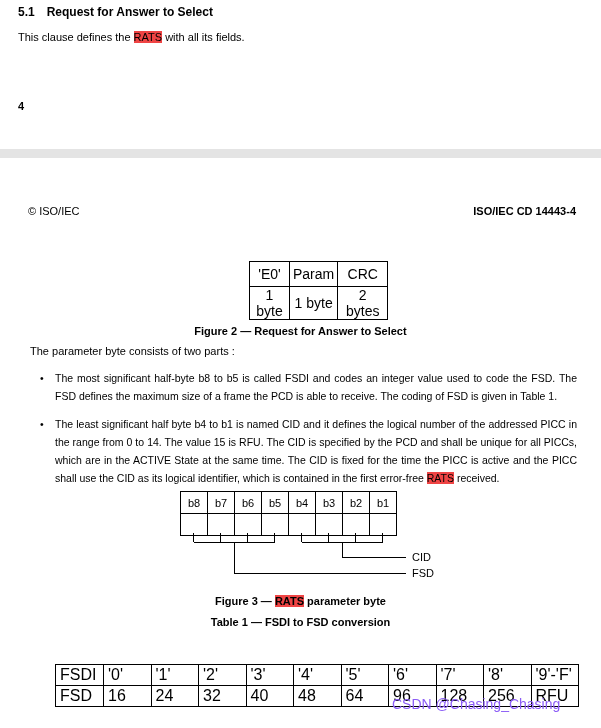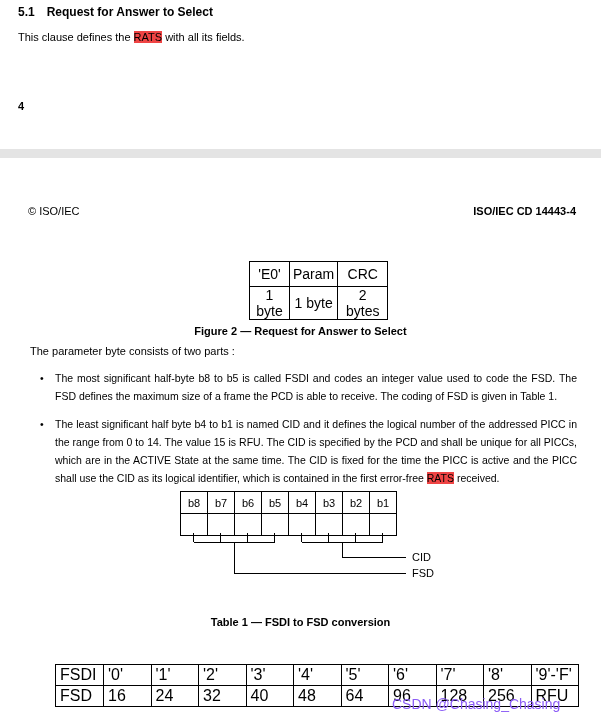--- a/index.html
+++ b/index.html
@@ -140,20 +140,21 @@
         <path d="M355.5 48 L355.5 57"></path>
         <path d="M382.5 48 L382.5 57"></path>
         <path d="M301.5 57 L382.5 57"></path>
         <path d="M342.5 57 L342.5 72.5 L406 72.5"></path>
       </g>
     </svg>
     <span class="dlabel lbl-cid">CID</span>
     <span class="dlabel lbl-fsd">FSD</span>
   </div>
 
+  <div class="abs cap cap3"><span>Figure 3 — </span><span class="hl">RATS</span><span> parameter byte</span></div>
 
   <div class="abs cap capT">Table 1 — FSDI to FSD conversion</div>
 
   <table class="t1">
     <tbody>
         <tr>
       <td class="t1c0">FSDI</td>
       <td>'0'</td>
       <td>'1'</td>
       <td>'2'</td>

